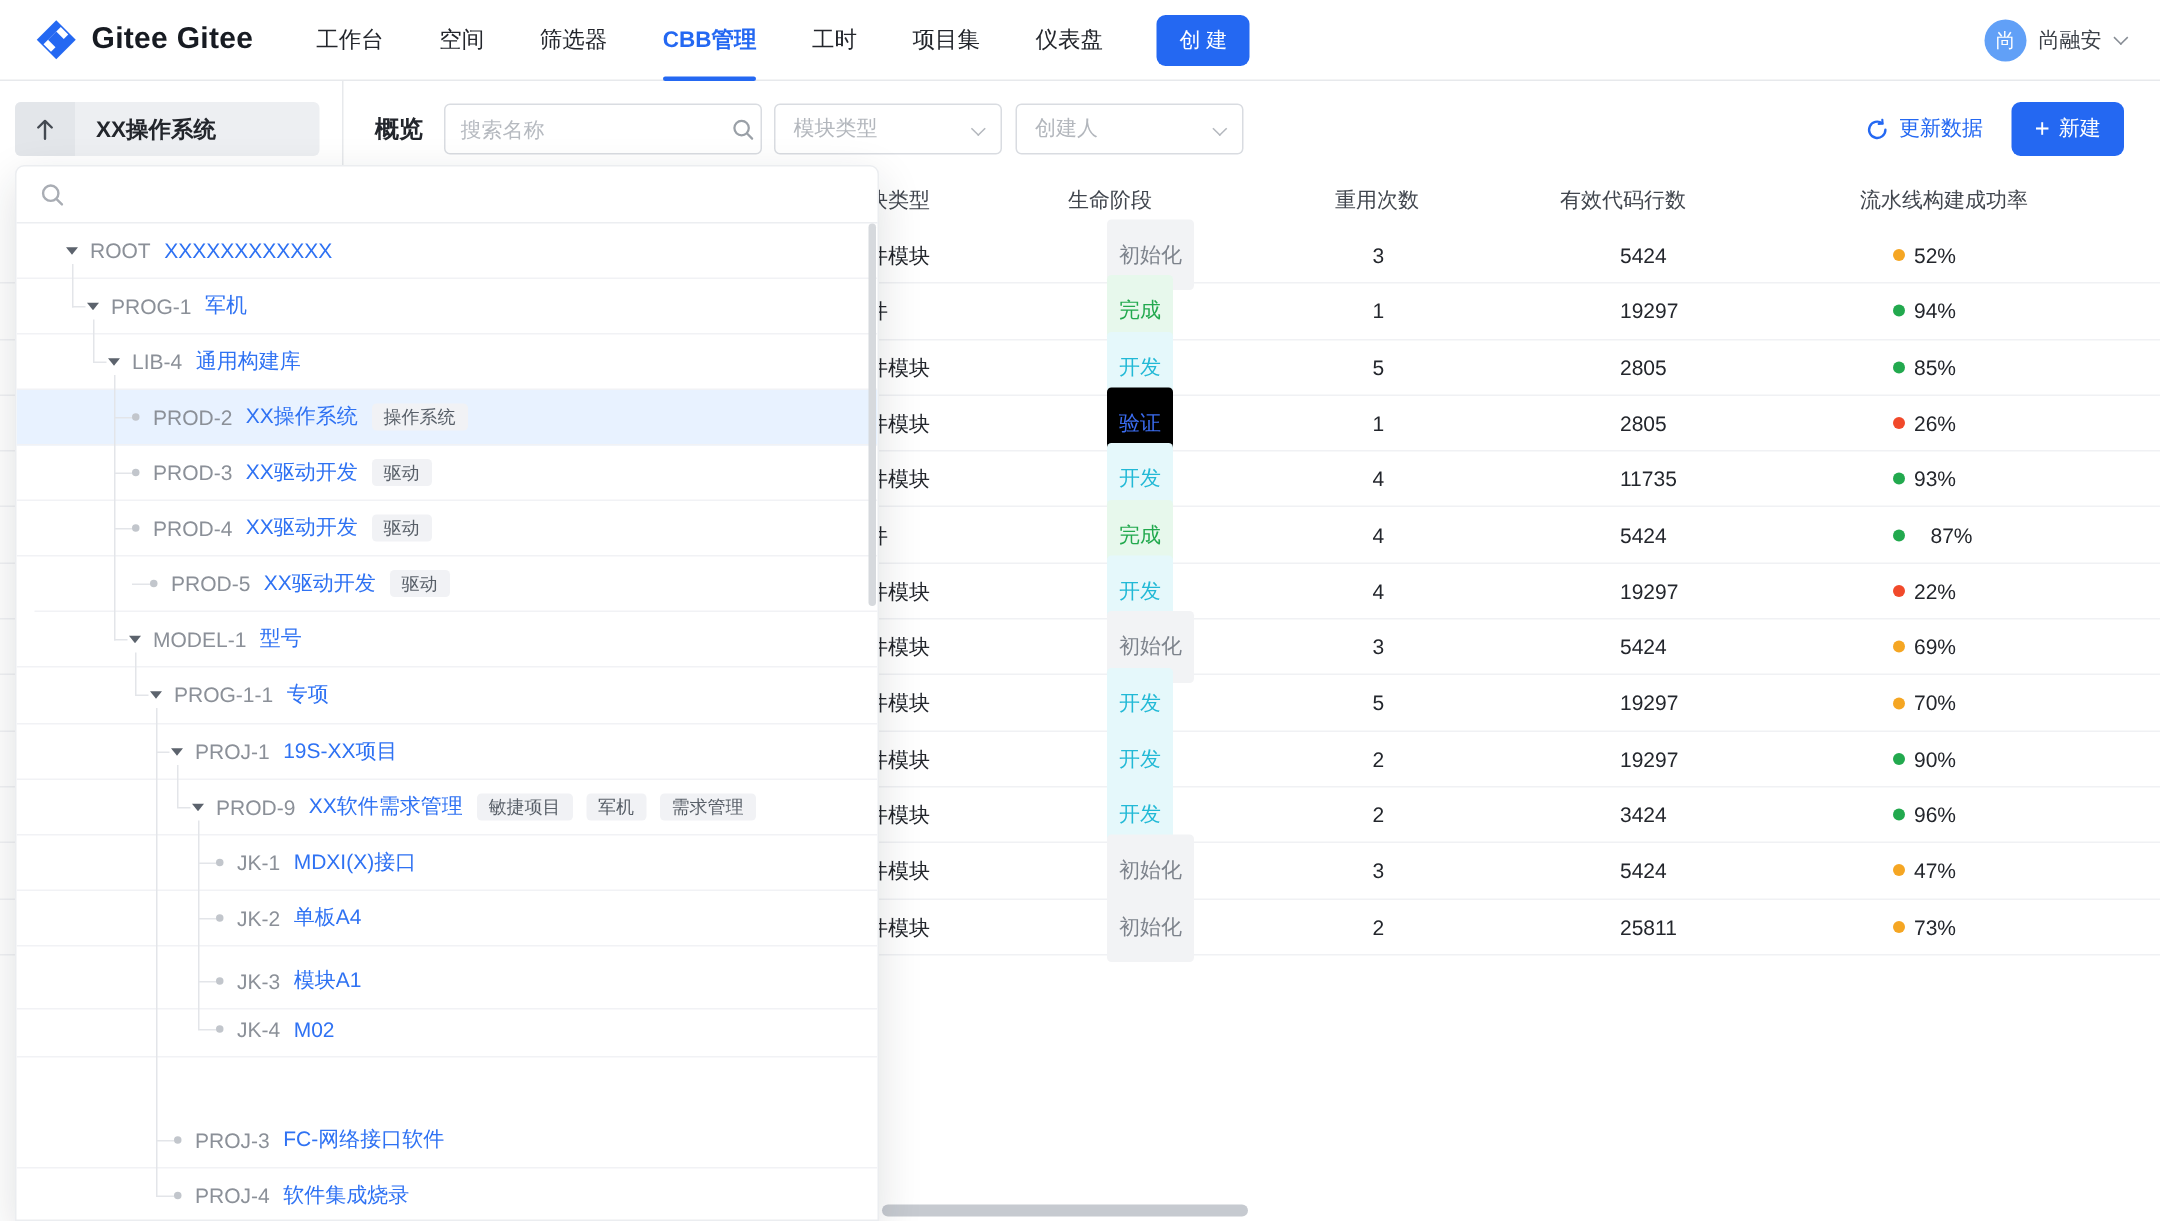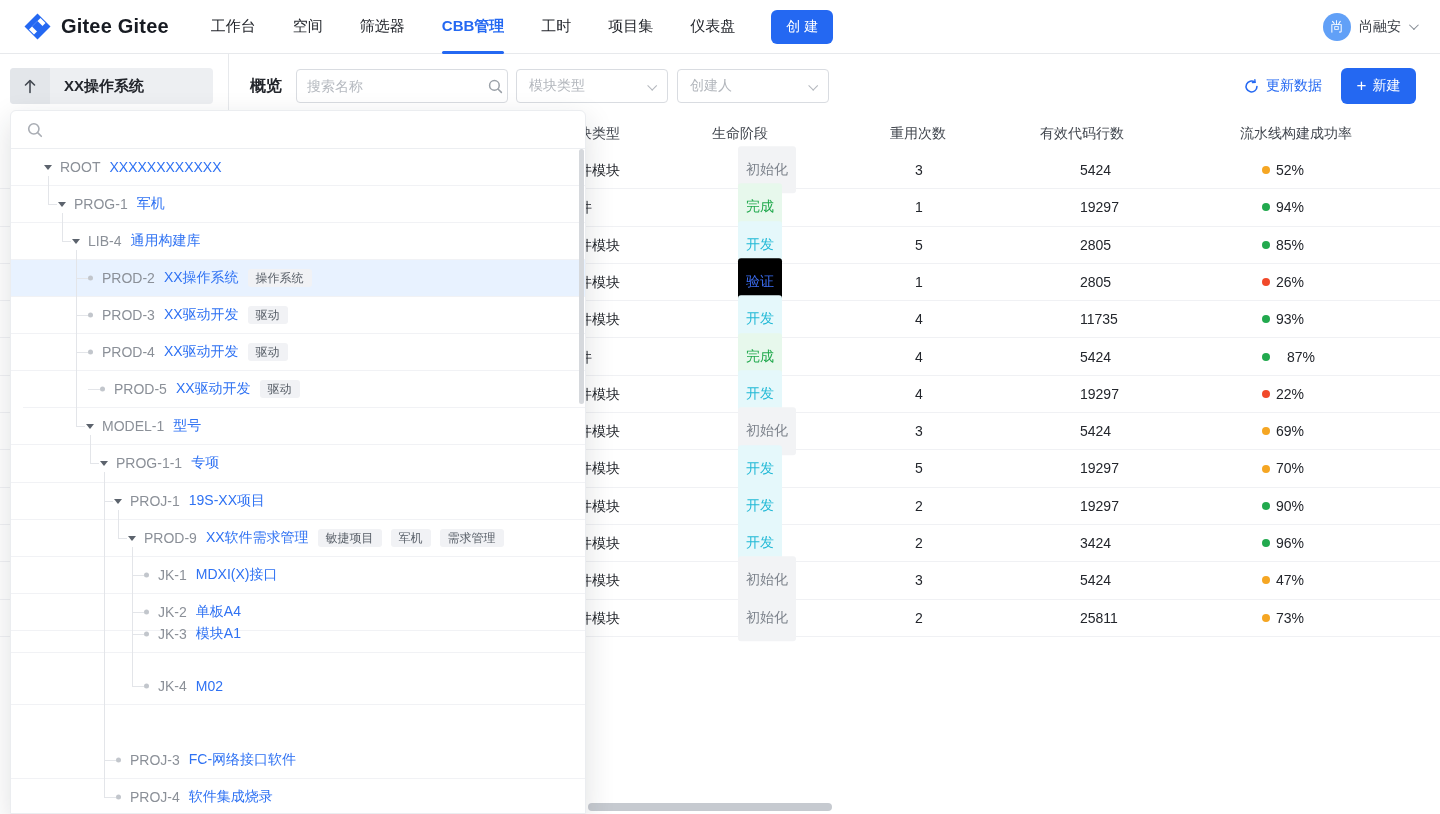--- a/index.html
+++ b/index.html
@@ -394,21 +394,21 @@
           </span>
         </div>
         <div class="tree-row" style="top: 444.72px; height: 37.06px;">
           <span class="h-conn" style="left: 121px; width: 12px;"></span>
           <span class="leaf-dot" style="left: 133px;"></span>
           <span class="tr-text" style="left: 147px;">
             <span class="tr-prefix">JK-2</span>
             <span class="tr-name">单板A4</span>
           </span>
         </div>
-        <div class="tree-row" style="top: 467px; height: 37.06px;">
+        <div class="tree-row" style="top: 487px; height: 37.06px;">
           <span class="h-conn" style="left: 121px; width: 12px;"></span>
           <span class="leaf-dot" style="left: 133px;"></span>
           <span class="tr-text" style="left: 147px;">
             <span class="tr-prefix">JK-3</span>
             <span class="tr-name">模块A1</span>
           </span>
         </div>
         <div class="tree-row" style="top: 518.84px; height: 37.06px;">
           <span class="h-conn" style="left: 121px; width: 12px;"></span>
           <span class="leaf-dot" style="left: 133px;"></span>

